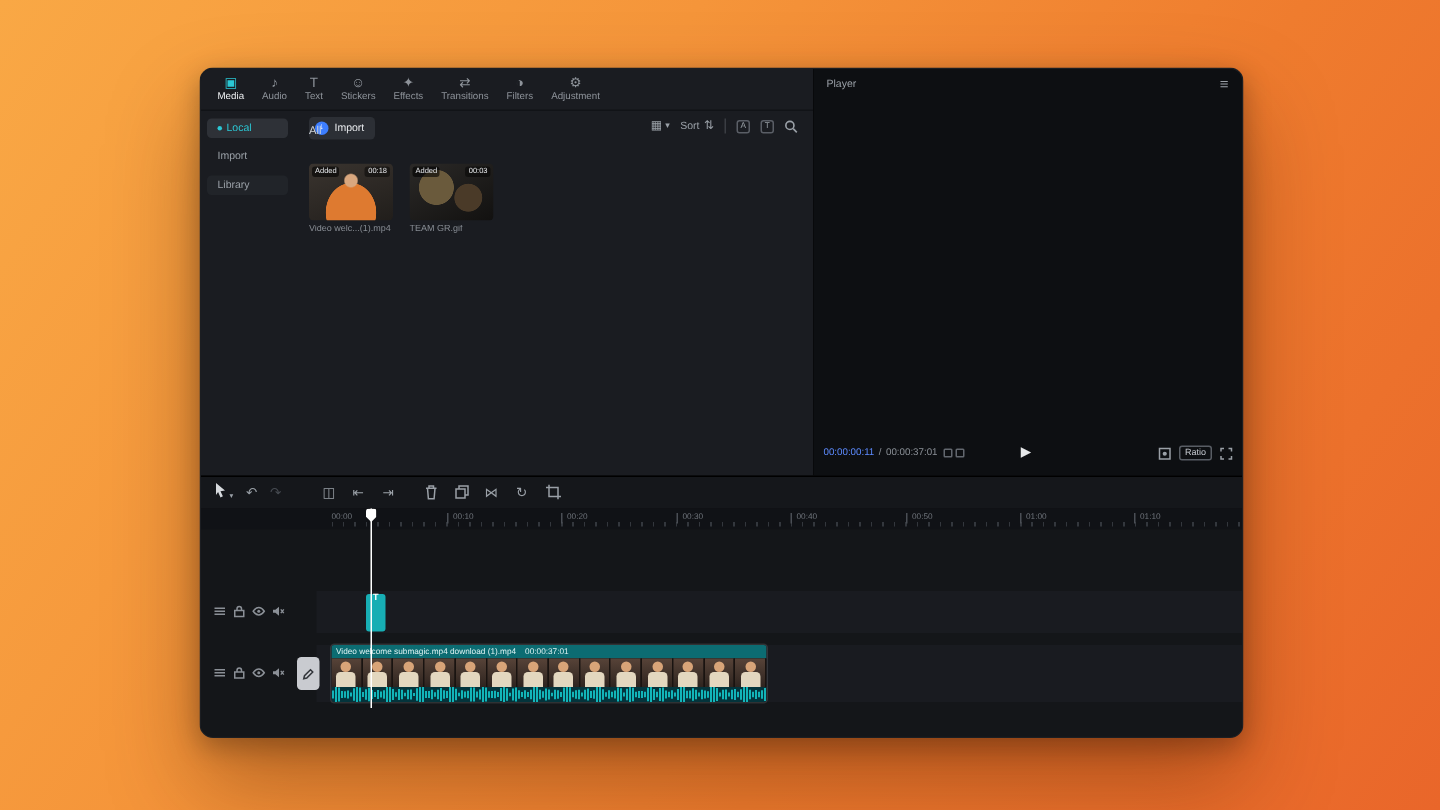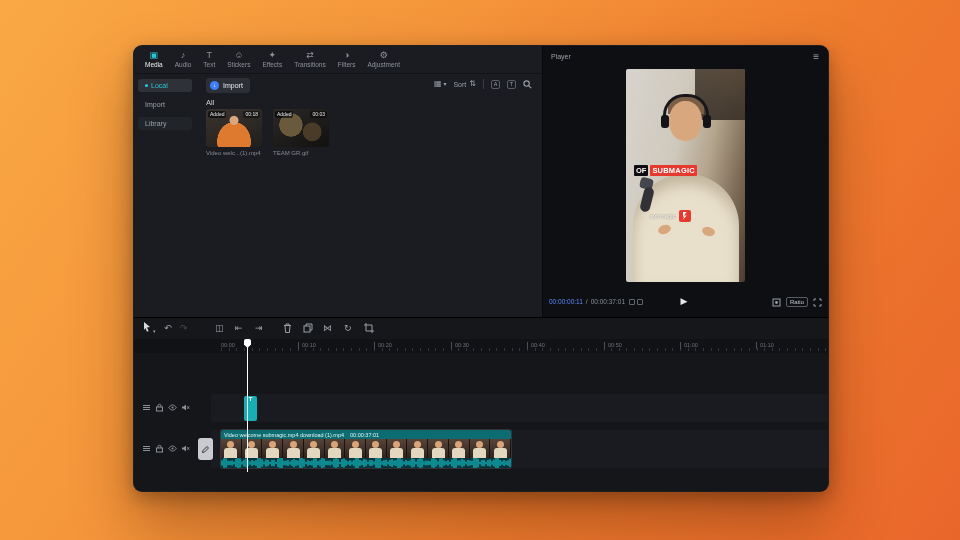--- a/index.html
+++ b/index.html
@@ -21,21 +21,21 @@
   .side-item.active{background:#2e3137;color:#2bc7d4;}
   .side-item.boxed{background:#212429;}
   .side-item .dot{width:3px;height:3px;border-radius:50%;background:#2bc7d4;margin-right:3px;}
   .import-btn{position:absolute;left:72px;top:32px;height:15px;background:#2c2f35;border:none;border-radius:3px;display:flex;align-items:center;gap:4px;padding:0 7px 0 4px;cursor:pointer;}
   .import-btn .circ{width:9px;height:9px;border-radius:50%;background:#3d7eff;color:#fff;font-size:6px;line-height:9px;text-align:center;}
   .import-btn .lb{font-size:7px;color:#e8eaed;}
   .m-controls{position:absolute;right:10px;top:33px;display:flex;align-items:center;gap:7px;color:#9aa0a7;}
   .m-controls .g{font-size:8px;line-height:10px;}
   .chip{width:9px;height:9px;border:1px solid #5a5e66;border-radius:2px;font-size:5.5px;color:#9aa0a7;display:flex;align-items:center;justify-content:center;box-sizing:border-box;}
   .vdiv{width:1px;height:10px;background:#3a3d43;}
-  .all-lb{position:absolute;left:72px;top:52px;font-size:7.5px;color:#cfd3d8;}
+  .all-lb{position:absolute;left:72px;top:36px;font-size:7.5px;color:#cfd3d8;}
   .thumb{position:absolute;width:56px;height:38px;border-radius:3px;overflow:hidden;cursor:pointer;}
   .thumb .badge{position:absolute;left:2px;top:2px;background:rgba(0,0,0,.6);color:#e8eaed;font-size:5px;padding:0 2px;border-radius:2px;line-height:7px;}
   .thumb .dur{position:absolute;right:2px;top:2px;background:rgba(0,0,0,.45);color:#e8eaed;font-size:5px;padding:0 2px;border-radius:2px;line-height:7px;}
   .cap{position:absolute;width:58px;font-size:6px;color:#878c93;white-space:nowrap;overflow:hidden;text-overflow:ellipsis;}
   .t1{background:radial-gradient(circle at 50% 30%,#d9a77e 0 4px,transparent 5px),radial-gradient(ellipse at 50% 86%,#de7a30 0 42%,transparent 43%),linear-gradient(160deg,#3a342f 0%,#211e1b 100%);}
   .t2{background:radial-gradient(circle at 32% 42%,#6a5a3c 0 26%,transparent 27%),radial-gradient(circle at 70% 60%,#4a3a28 0 20%,transparent 21%),linear-gradient(150deg,#2b2927 0%,#121110 100%);}
   
   .player-panel{position:absolute;left:409px;top:0;width:285px;height:271px;background:#0d0f12;}
   .p-title{position:absolute;left:8px;top:7px;font-size:7px;color:#9aa0a7;}
   .p-menu{position:absolute;right:9px;top:5px;font-size:10px;color:#9aa0a7;cursor:pointer;}
@@ -178,41 +178,20 @@
         <span class="badge">Added</span>
         <span class="dur">00:03</span>
       </div>
       <div class="cap" style="left:139px;top:104px;">TEAM GR.gif</div>
     </div>
 
     <div class="player-panel">
       <div class="p-title">Player</div>
       <div class="p-menu">≡</div>
 
-      <div class="video">
-        <div class="v-shelf"></div>
-        <div class="hair"></div>
-        <div class="head"></div>
-        <div class="band"></div>
-        <div class="cupL"></div>
-        <div class="cupR"></div>
-        <div class="hoodie"></div>
-        <div class="micTop"></div>
-        <div class="mic"></div>
-        <div class="handL"></div>
-        <div class="handR"></div>
-        <div class="ovl">
-          <span class="of">OF</span>
-          <span class="br">SUBMAGIC</span>
-        </div>
-        <div class="brandrow">
-          <span class="tx">submagic</span>
-          <span class="logo-sq"></span>
-        </div>
-      </div>
 
       <div class="p-bar">
         <div class="times">
           <span class="cur">00:00:00:11</span>
           <span class="sep">/</span>
           <span class="dur2">00:00:37:01</span>
         </div>
         <div class="p-opt">
           <span></span>
           <span></span>

